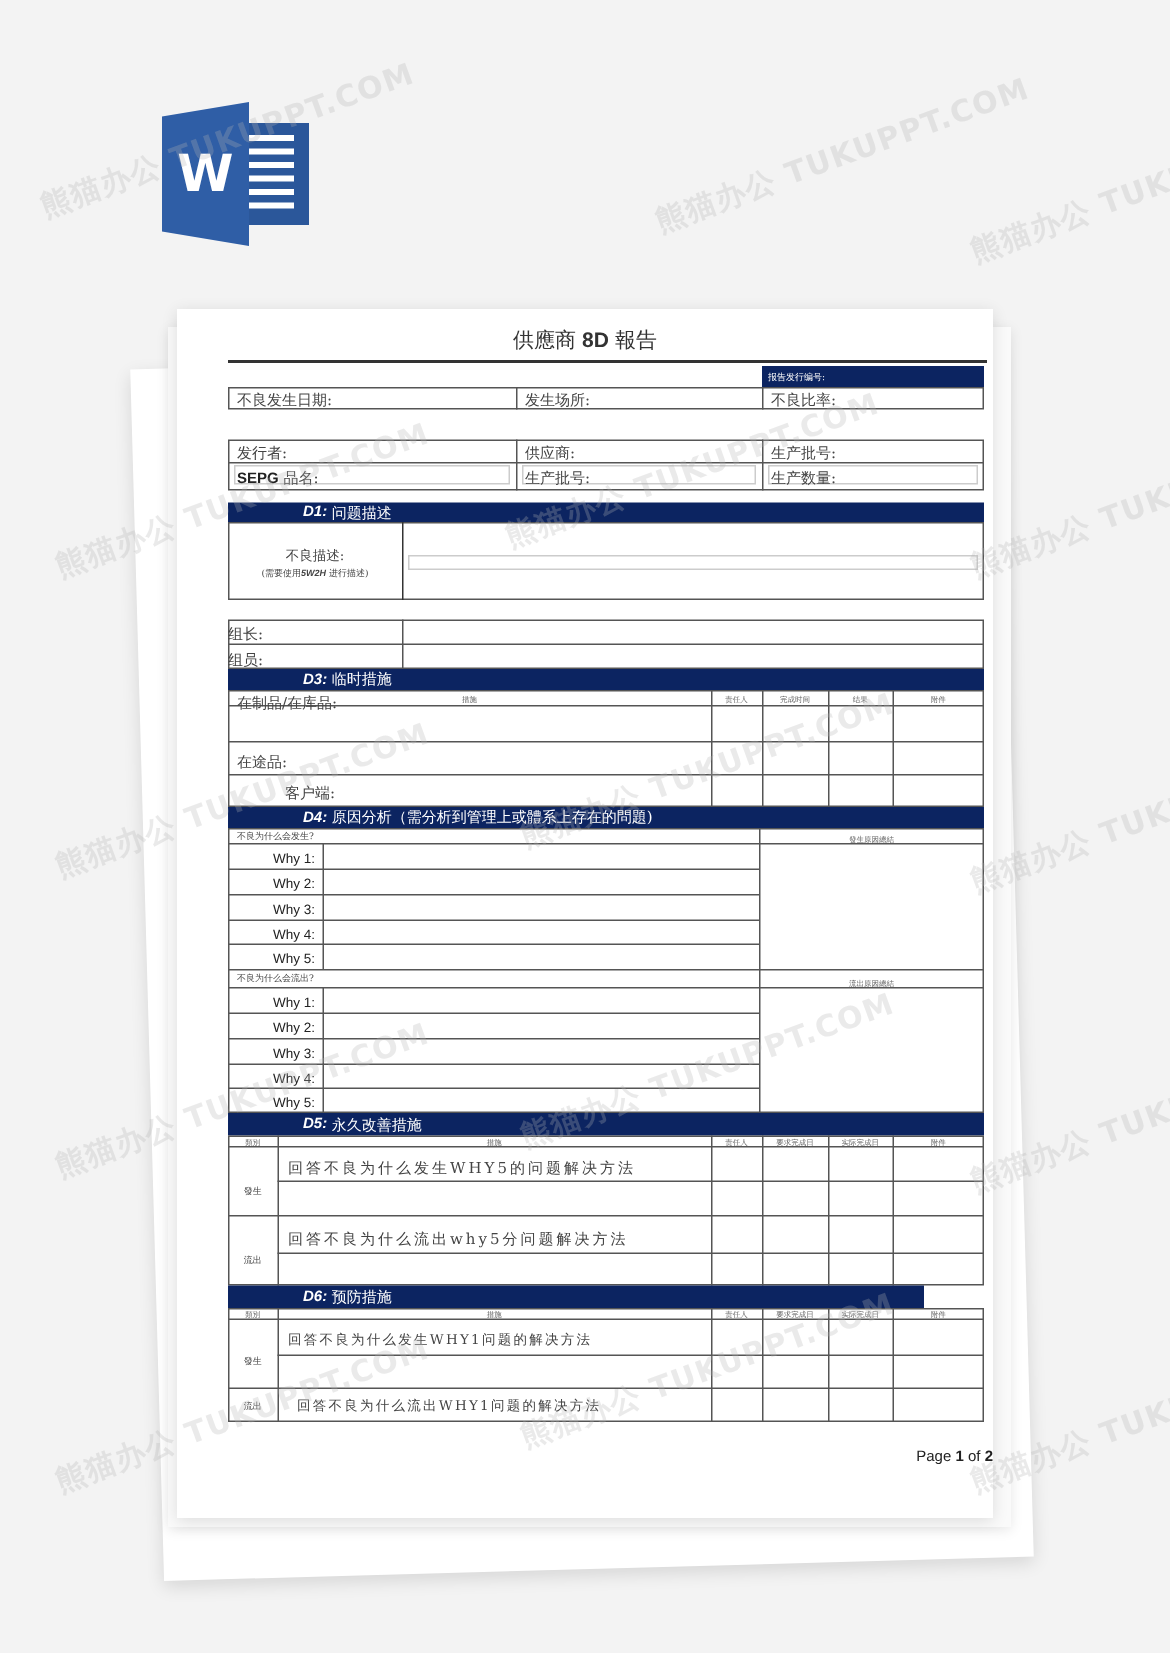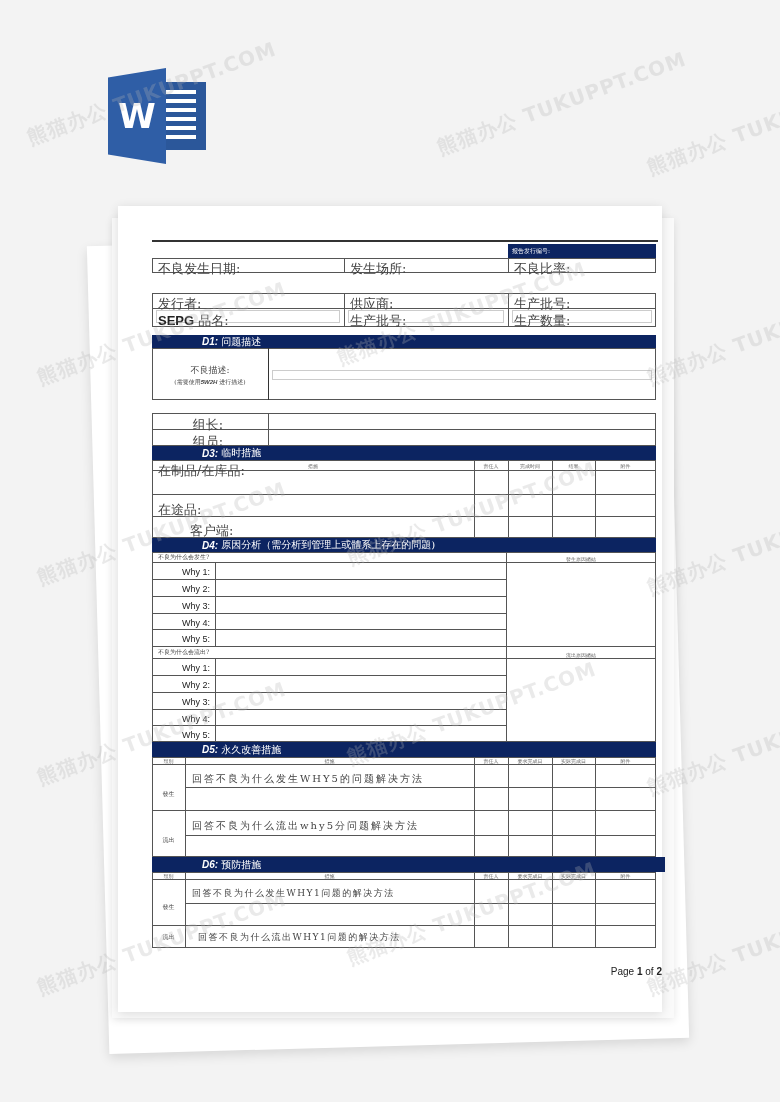--- a/index.html
+++ b/index.html
@@ -19,21 +19,21 @@
   .sheet-back2 { position: absolute; left: 98px; top: 238px; width: 580px; height: 808px; background: #fff; transform: rotate(-1.6deg); box-shadow: 0 4px 12px rgba(0,0,0,0.12); }
   .sheet-back1 { position: absolute; left: 112px; top: 218px; width: 562px; height: 800px; background: #fafafa; box-shadow: 0 2px 8px rgba(0,0,0,0.1); }
   .sheet { position: absolute; left: 118px; top: 206px; width: 544px; height: 806px; background: #fff; box-shadow: 0 2px 10px rgba(0,0,0,0.12); }
 
   .doc-title { position: absolute; left: 0; width: 100%; top: 12px; text-align: center; font-size: 14px; color: #333; }
   .doc-title b { font-family: "Liberation Sans", sans-serif; font-weight: bold; margin: 0 4px; }
   .title-rule { position: absolute; left: 34px; right: 4px; top: 34px; height: 2px; background: #333; }
 
   .abs { position: absolute; }
   .box { position: absolute; border: 1px solid #555; }
-  .cell { position: absolute; font-size: 13px; color: #444; white-space: nowrap; }
+  .cell { position: absolute; font-size: 10px; color: #444; white-space: nowrap; }
   .vline { position: absolute; width: 1px; background: #555; }
   .hline { position: absolute; height: 1px; background: #555; }
   .navy { position: absolute; background: #0c2461; color: #fff; font-size: 10px; padding-left: 6px; display: flex; align-items: center; }
   .navy b { font-family: "Liberation Sans", sans-serif; font-style: italic; margin-right: 3px; padding-left: 44px; }
   .tiny { font-size: 5px; color: #666; position: absolute; text-align: center; }
   .why { position: absolute; font-family: "Liberation Sans", sans-serif; font-size: 9px; color: #222; text-align: right; width: 56px; }
   .ans { position: absolute; font-size: 10px; color: #444; letter-spacing: 2px; white-space: nowrap; }
   .inner-field { position: absolute; border: 1px solid #ccc; }
   .page-num { position: absolute; left: 0; width: 100%; top: 760px; text-align: right; font-family: "Liberation Sans", sans-serif; font-size: 10px; color: #222; }
   .page-num b { font-weight: bold; }
@@ -70,20 +70,23 @@
     <div class="cover">
         <span>W</span>
       </div>
   </div>
 </div>
 
 <div class="sheet-back2"></div>
 <div class="sheet-back1"></div>
 
 <div class="sheet">
+  <div class="doc-title">
+    <span>供應商</span><b>8D</b><span>報告</span>
+  </div>
   <div class="title-rule"></div>
 
   <div class="navy" style="left:390px;top:38px;width:148px;height:14px;font-size:6px;padding-left:4px;">
     <span>报告发行编号:</span>
   </div>
   <div class="box" style="left:34px;top:52px;width:504px;height:15px;"></div>
   <div class="vline" style="left:226px;top:52px;height:15px;"></div>
   <div class="vline" style="left:390px;top:52px;height:15px;"></div>
   <div class="cell" style="left:40px;top:54px;">不良发生日期:</div>
   <div class="cell" style="left:232px;top:54px;">发生场所:</div>
@@ -109,22 +112,22 @@
     </div>
   <div class="box" style="left:34px;top:142px;width:504px;height:52px;"></div>
   <div class="vline" style="left:150px;top:142px;height:52px;background:#333;"></div>
   <div class="cell" style="left:34px;top:158px;width:116px;text-align:center;font-size:9px;">不良描述:</div>
   <div class="cell" style="left:34px;top:172px;width:116px;text-align:center;font-size:6px;"><span>(需要使用</span><b style="font-family:'Liberation Sans',sans-serif;font-style:italic">5W2H</b><span> 进行描述)</span></div>
   <div class="inner-field" style="left:154px;top:164px;width:380px;height:10px;"></div>
 
   <div class="box" style="left:34px;top:207px;width:504px;height:33px;"></div>
   <div class="vline" style="left:150px;top:207px;height:33px;"></div>
   <div class="hline" style="left:34px;top:223px;width:504px;"></div>
-  <div class="cell" style="left:34px;top:210px;width:112px;text-align:center;">组长:</div>
-  <div class="cell" style="left:34px;top:227px;width:112px;text-align:center;">组员:</div>
+  <div class="cell" style="left:34px;top:210px;width:112px;text-align:left;">组长:</div>
+  <div class="cell" style="left:34px;top:227px;width:112px;text-align:left;">组员:</div>
   <div class="abs" style="left:151px;top:208px;width:386px;height:14px;"></div>
   <div class="abs" style="left:151px;top:224px;width:386px;height:15px;"></div>
 
   <div class="navy" style="left:34px;top:240px;width:504px;height:14px;">
       <b>D3:</b>
       <span>临时措施</span>
     </div>
   <div class="box" style="left:34px;top:254px;width:504px;height:78px;"></div>
   <div class="vline" style="left:356px;top:254px;height:78px;"></div>
   <div class="vline" style="left:390px;top:254px;height:78px;"></div>
@@ -197,21 +200,21 @@
   <div class="tiny" style="left:67px;top:552px;width:289px;">措施</div>
   <div class="tiny" style="left:356px;top:552px;width:34px;">责任人</div>
   <div class="tiny" style="left:390px;top:552px;width:44px;">要求完成日</div>
   <div class="tiny" style="left:434px;top:552px;width:43px;">实际完成日</div>
   <div class="tiny" style="left:477px;top:552px;width:61px;">附件</div>
   <div class="cell" style="left:34px;top:584px;width:33px;text-align:center;font-size:6px;">發生</div>
   <div class="ans" style="left:74px;top:566px;">回答不良为什么发生WHY5的问题解决方法</div>
   <div class="cell" style="left:34px;top:630px;width:33px;text-align:center;font-size:6px;">流出</div>
   <div class="ans" style="left:74px;top:613px;">回答不良为什么流出why5分问题解决方法</div>
 
-  <div class="navy" style="left:34px;top:651px;width:513px;height:15px;">
+  <div class="navy" style="left:34px;top:651px;width:464px;height:15px;">
       <b>D6:</b>
       <span>预防措施</span>
     </div>
   <div class="box" style="left:34px;top:666px;width:504px;height:76px;"></div>
   <div class="vline" style="left:67px;top:666px;height:76px;"></div>
   <div class="vline" style="left:356px;top:666px;height:76px;"></div>
   <div class="vline" style="left:390px;top:666px;height:76px;"></div>
   <div class="vline" style="left:434px;top:666px;height:76px;"></div>
   <div class="vline" style="left:477px;top:666px;height:76px;"></div>
   <div class="hline" style="left:34px;top:673px;width:504px;"></div>

